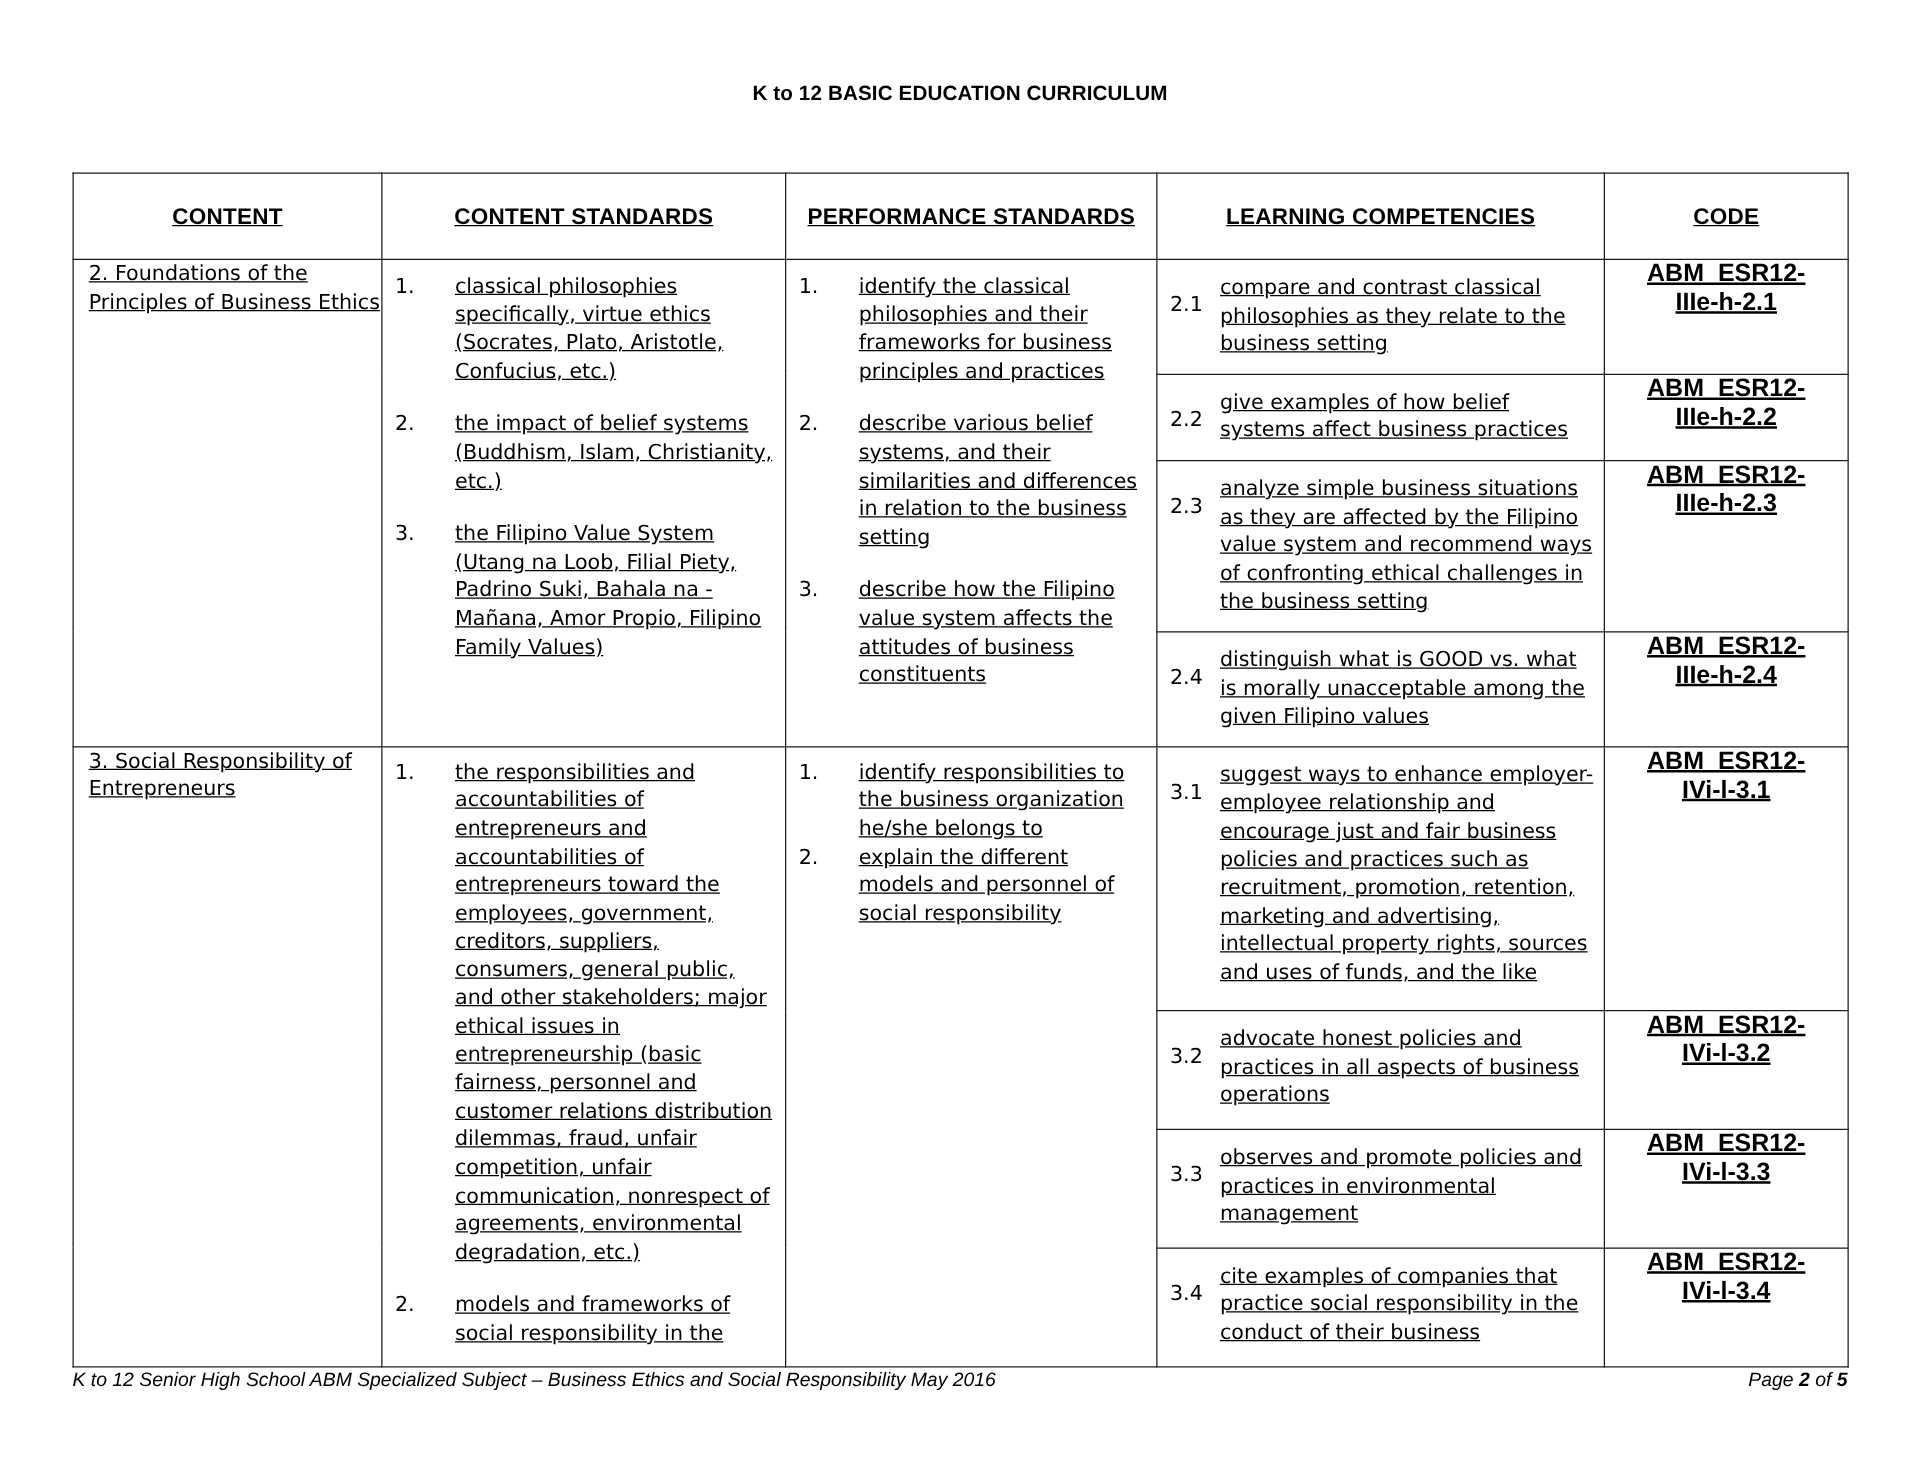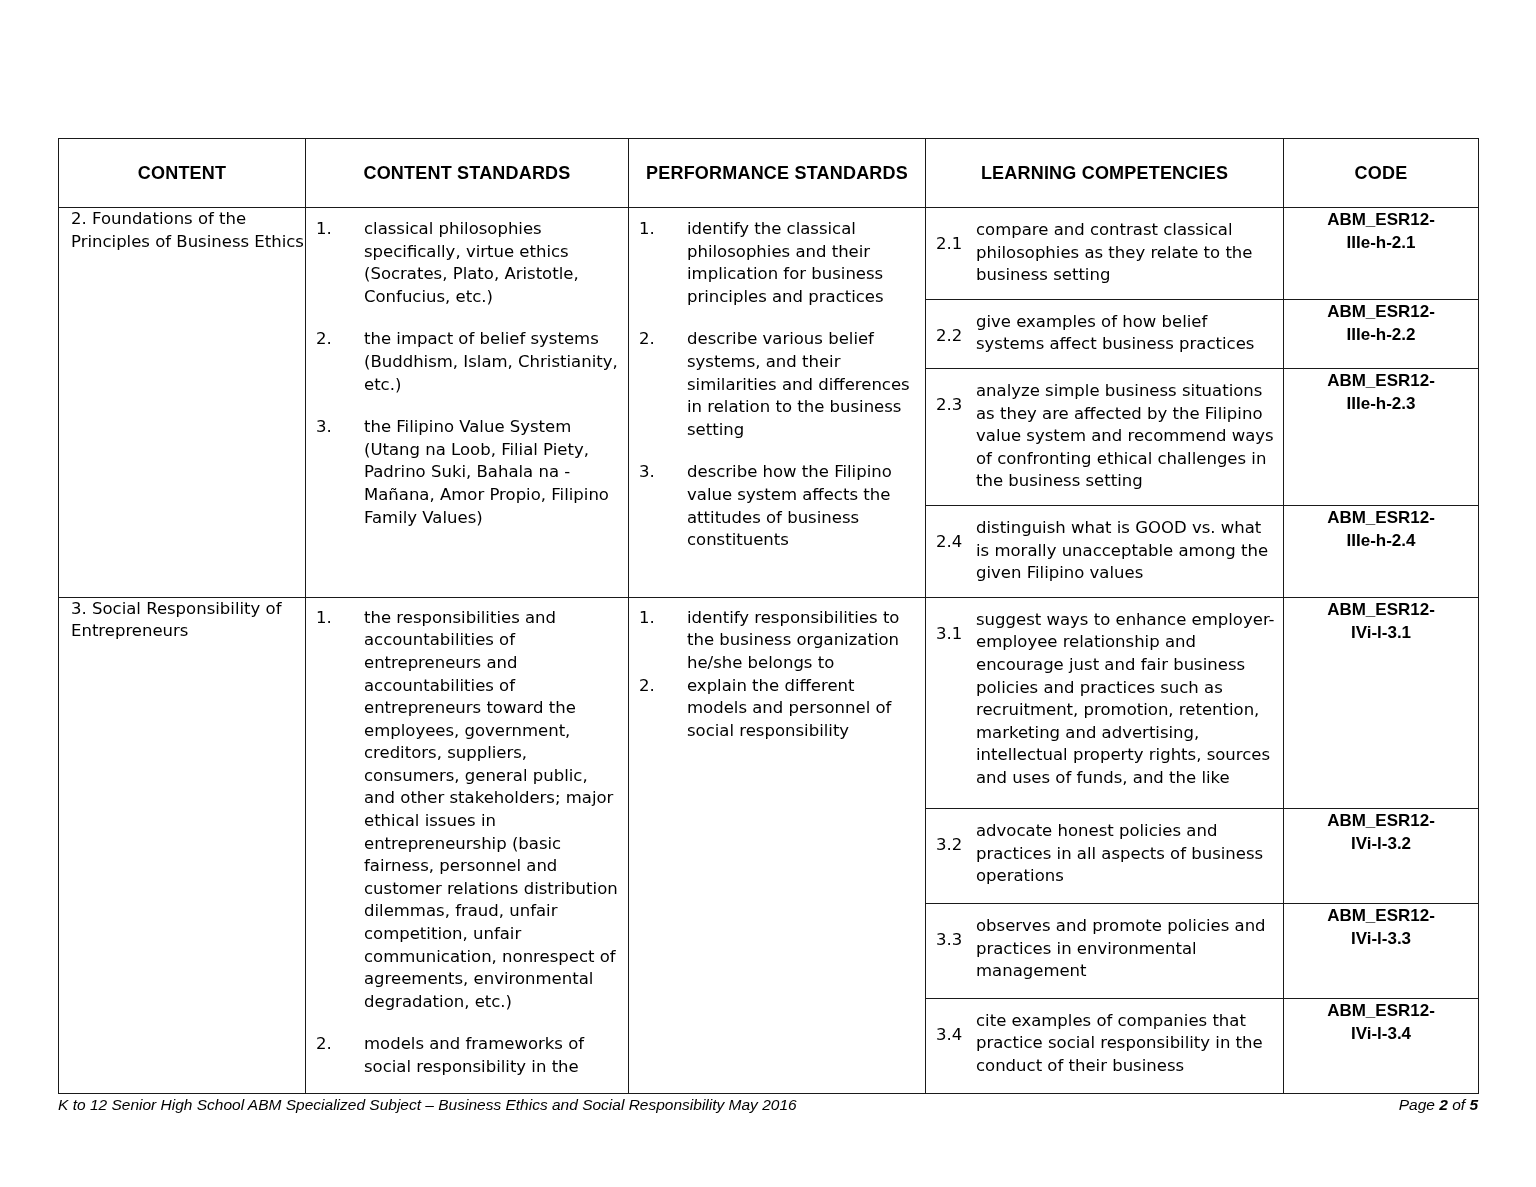--- a/index.html
+++ b/index.html
@@ -37,20 +37,21 @@
   .doc-header .line2 { font-size: 16.5px; }
 
   
   .cur-table {
     position: absolute;
     left: 58px;
     top: 138px;
     width: 1420px;
     border-collapse: collapse;
     table-layout: fixed;
+    text-decoration: underline;
   }
   .cur-table col.c-content  { width: 247px; }
   .cur-table col.c-cstd     { width: 323px; }
   .cur-table col.c-pstd     { width: 297px; }
   .cur-table col.c-lc       { width: 358px; }
   .cur-table col.c-code     { width: 195px; }
 
   .cur-table th, .cur-table td {
     border: 1.6px solid #1a1a1a;
     vertical-align: top;
@@ -112,21 +113,21 @@
     display: block;
     padding-left: 40px;
   }
 
   
   .codecell {
     text-align: center;
     vertical-align: middle;
     font-family: "Liberation Sans", sans-serif;
     font-weight: bold;
-    font-size: 17px;
+    font-size: 20px;
     line-height: 23px;
     padding: 6px 4px;
   }
 
   
   .clip-bottom { overflow: hidden; }
 
   
   .doc-footer {
     position: absolute;
@@ -141,20 +142,21 @@
     align-items: flex-end;
   }
   .doc-footer .pg b { font-weight: bold; }
 </style>
 </head>
 <body>
 
 <div class="page">
 
   <div class="doc-header">
+    <div class="line1">K to 12 BASIC EDUCATION CURRICULUM</div>
   </div>
 
   <table class="cur-table">
     <colgroup>
       <col class="c-content">
         <col class="c-cstd">
         <col class="c-pstd">
         <col class="c-lc">
         <col class="c-code">
     </colgroup>
@@ -189,21 +191,21 @@
               </li>
             </ol>
           </div>
         </td>
 
         <td rowspan="4">
           <div class="cell">
             <ol class="numlist">
               <li>
                 <span class="num">1.</span>
-                <span>identify the classical philosophies and their implication for business principles and practices</span>
+                <span>identify the classical philosophies and their frameworks for business principles and practices</span>
               </li>
               <li>
                 <span class="num">2.</span>
                 <span>describe various belief systems, and their similarities and differences in relation to the business setting</span>
               </li>
               <li>
                 <span class="num">3.</span>
                 <span>describe how the Filipino value system affects the attitudes of business constituents</span>
               </li>
             </ol>

